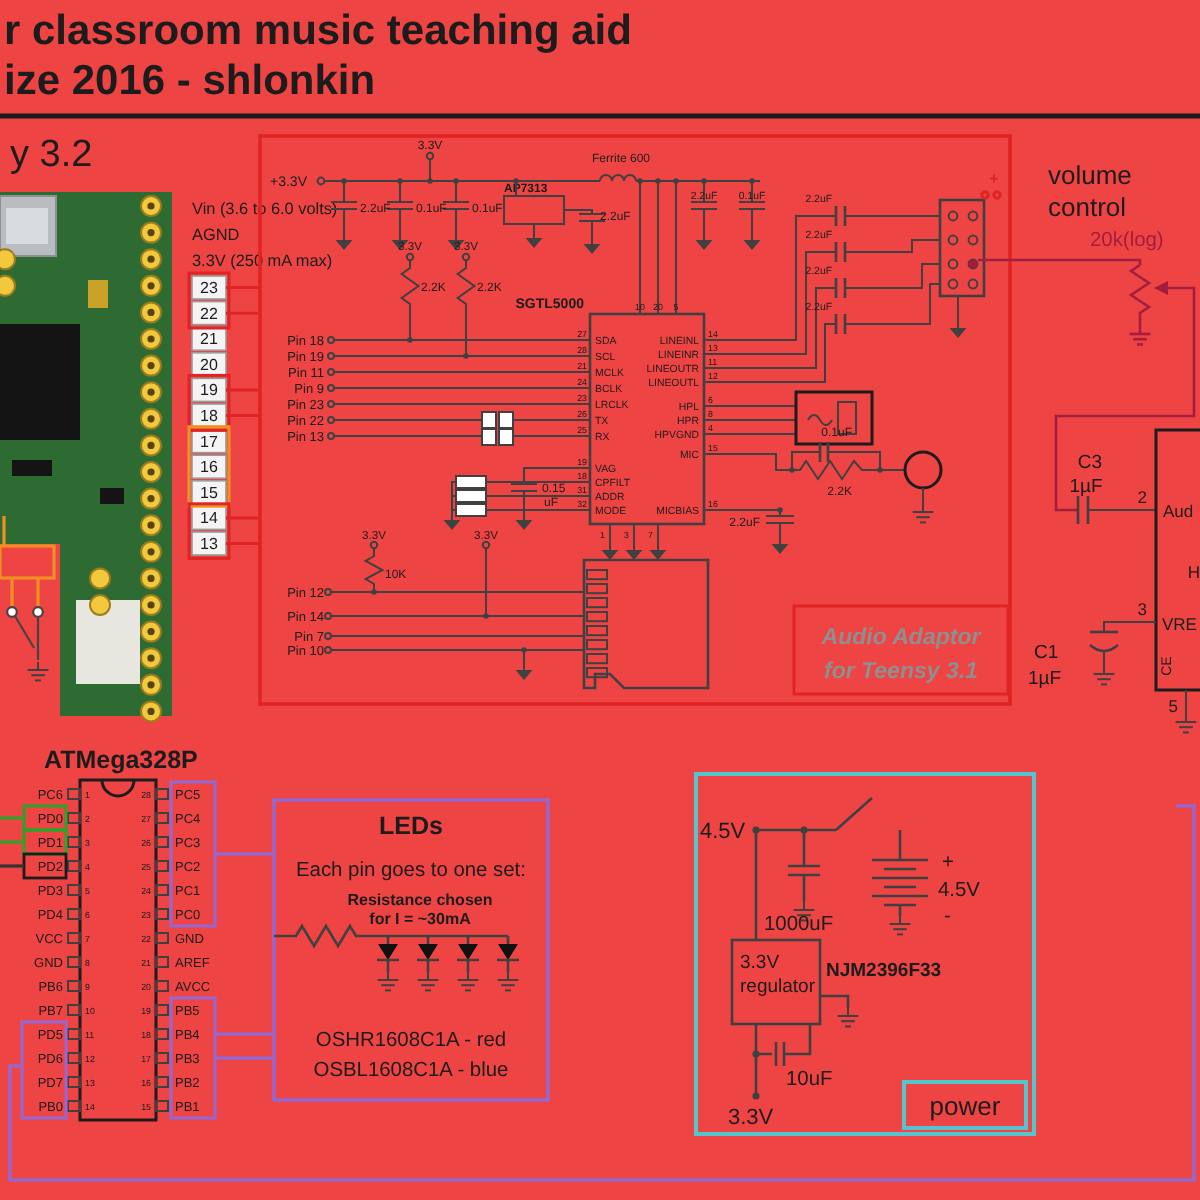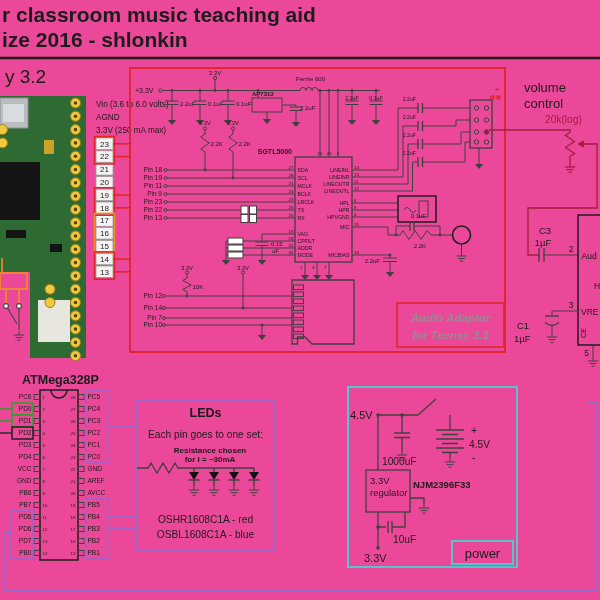--- a/index.html
+++ b/index.html
@@ -1,16 +1,16 @@
 <!DOCTYPE html>
 <html><head>
 <meta charset="utf-8">
 <style>
   html,body{margin:0;padding:0;background:#fff}
-  .stage{position:relative;width:600px;height:600px;background:#ec4899;overflow:hidden}
+  .stage{position:relative;width:600px;height:600px;background:#ef4444;overflow:hidden}
   svg{position:absolute;left:0;top:0}
   svg text{fill:#1c1c1c;font-family:"Liberation Sans","DejaVu Sans",sans-serif}
   .f21{font-size:21px;font-weight:bold}
   .f19{font-size:19px}
   .f13{font-size:13px}
   .f12{font-size:12.5px;font-weight:bold}
   .f11{font-size:11px}
   .f10{font-size:10.2px}
   .f95{font-size:9.5px}
   .f85{font-size:8.5px}

